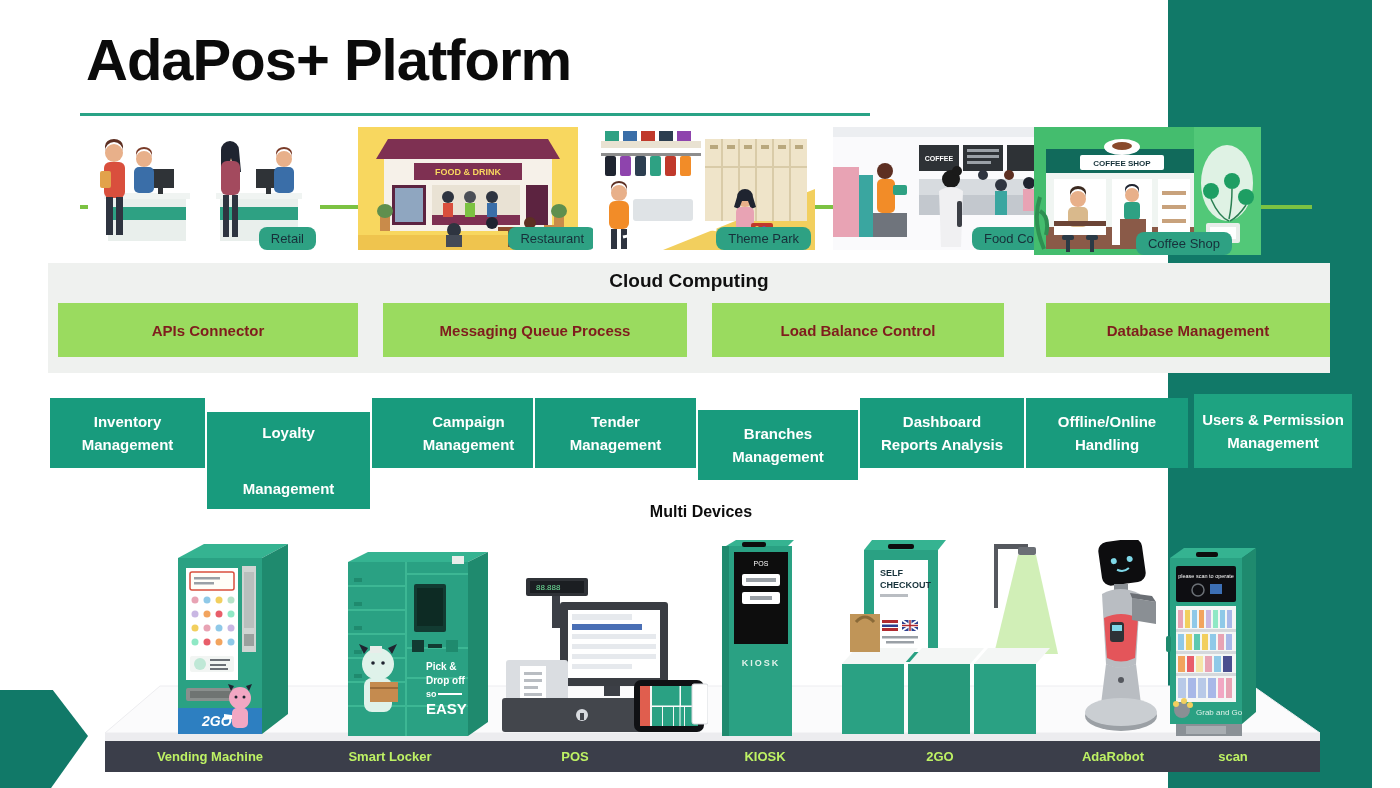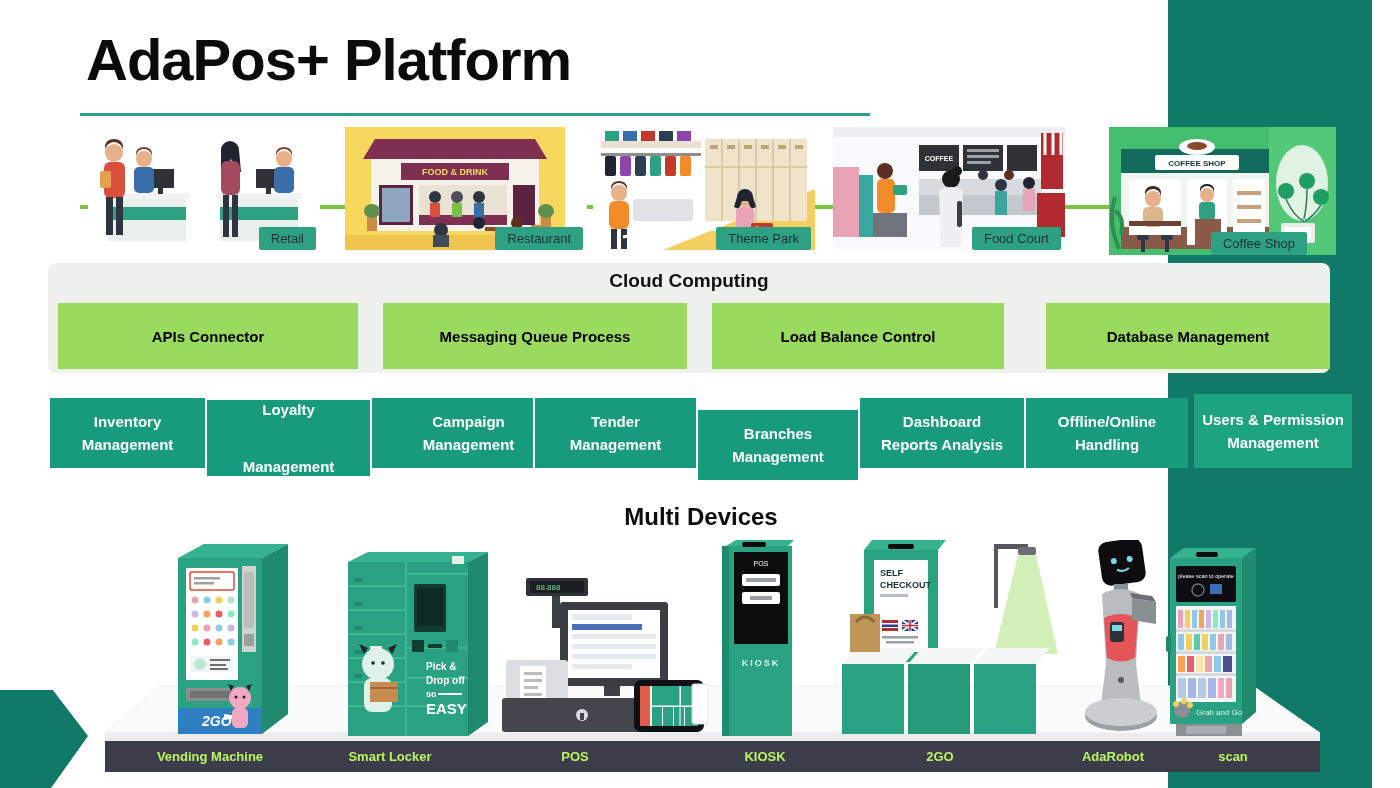--- a/index.html
+++ b/index.html
@@ -13,36 +13,36 @@
   .page-title { position:absolute; left:86px; top:26px; font-size:58px; font-weight:800;
                 color:#0b0b0b; letter-spacing:-1px; }
   .title-rule { position:absolute; left:80px; top:113px; width:790px; height:3px; background:#29a386; }
 
   .connect-line { position:absolute; left:80px; top:205px; width:1232px; height:4px; background:#7cc242; }
 
   .scene { position:absolute; top:127px; height:123px; background:#fff; }
   .scene svg { display:block; }
   .scene-tag { position:absolute; right:4px; bottom:0; background:#2ea183; color:#17303a;
                font-size:13px; font-weight:400; line-height:23px; height:23px; padding:0 12px;
-               border-radius:2px; white-space:nowrap; }
+               border-radius:8px; white-space:nowrap; }
 
   .cloud-box { position:absolute; left:48px; top:263px; width:1282px; height:110px;
-               background:#eff1ef; border-radius:8px; }
+               background:#eff1ef; border-radius:0; }
   .cloud-title { position:absolute; left:0; right:0; top:7px; text-align:center;
                  font-size:19px; font-weight:700; color:#101010; }
-  .cloud-btn { position:absolute; top:40px; height:66px; background:#9adb5f; color:#000000;
+  .cloud-btn { position:absolute; top:40px; height:54px; background:#9adb5f; color:#7f1d1d;
                font-size:15px; font-weight:700; display:flex; align-items:center; justify-content:center; }
 
   .module { position:absolute; background:#189b7d; color:#ffffff; display:flex; flex-direction:column;
             align-items:center; justify-content:center; text-align:center; font-size:15px;
             font-weight:700; line-height:1.55; }
   .module.users { background:#1ea381; }
 
   .multi-heading { position:absolute; left:586px; top:503px; width:230px; text-align:center;
-                   font-size:24px; font-weight:700; color:#0d0d0d; }
+                   font-size:16px; font-weight:700; color:#0d0d0d; }
 
   .platform-svg { position:absolute; left:0; top:680px; }
   .device-bar { position:absolute; left:105px; top:741px; width:1215px; height:31px; background:#3b3e4a; }
   .device-label { position:absolute; top:0; height:31px; line-height:31px; color:#bef264;
                   font-size:13px; font-weight:700; transform:translateX(-50%); white-space:nowrap; }
 
   .device { position:absolute; }
 </style>
 </head>
 <body>
@@ -85,21 +85,21 @@
       <rect x="186" y="40" width="20" height="26" rx="5" fill="#3a6ea8"></rect>
       <circle cx="142" cy="25" r="9" fill="#e8b08a"></circle>
       <path d="M133 23 a9 9 0 0 1 18 0 l2 22 -6 0 -4 -14 -4 14 -6 0 z" fill="#1f2430"></path>
       <rect x="133" y="34" width="19" height="34" rx="6" fill="#a34a5e"></rect>
       <rect x="135" y="68" width="6" height="42" fill="#2e3440"></rect>
       <rect x="144" y="68" width="6" height="42" fill="#2e3440"></rect>
     </svg>
     <div class="scene-tag">Retail</div>
   </div>
 
-  <div class="scene" style="left:345px; width:242px;">
+  <div class="scene" style="left:358px; width:242px;">
     <svg width="220" height="123" viewBox="0 0 220 123">
       <rect width="220" height="123" fill="#f8d75f"></rect>
       <rect x="0" y="108" width="220" height="15" fill="#efc44e"></rect>
       <rect x="26" y="32" width="168" height="72" fill="#f6f1e9"></rect>
       <polygon points="18,32 202,32 190,12 30,12" fill="#7e3052"></polygon>
       <rect x="56" y="36" width="108" height="17" fill="#7e3052"></rect>
       <text x="110" y="48" text-anchor="middle" font-size="9" font-weight="700" fill="#f8d75f">FOOD &amp; DRINK</text>
       <rect x="34" y="58" width="34" height="40" fill="#5c2340"></rect>
       <rect x="37" y="61" width="28" height="34" fill="#8fa6c0"></rect>
       <rect x="74" y="58" width="88" height="40" fill="#e9e2d4"></rect>
@@ -214,21 +214,21 @@
       <rect x="0" y="40" width="26" height="70" fill="#e8a3b4"></rect>
       <rect x="26" y="48" width="14" height="62" fill="#3aa6a0"></rect>
       <circle cx="52" cy="44" r="8" fill="#5d2f22"></circle>
         <rect x="44" y="52" width="18" height="34" rx="5" fill="#f28c28"></rect>
       <rect x="60" y="58" width="14" height="10" rx="2" fill="#2ea183"></rect>
       <rect x="40" y="86" width="34" height="24" fill="#6f747c"></rect>
     </svg>
     <div class="scene-tag">Food Court</div>
   </div>
 
-  <div class="scene" style="left:1109px; width:202px; height:128px;">
+  <div class="scene" style="left:1034px; width:202px; height:128px;">
     <svg width="227" height="128" viewBox="0 0 227 128">
       <rect width="227" height="128" fill="#44bd6e"></rect>
       <rect x="160" y="0" width="67" height="128" fill="#52c878"></rect>
       <ellipse cx="193" cy="56" rx="26" ry="38" fill="#dff2e4"></ellipse>
       <circle cx="177" cy="64" r="8" fill="#1e9e63"></circle>
         <circle cx="198" cy="54" r="8" fill="#1e9e63"></circle>
         <circle cx="212" cy="70" r="8" fill="#1e9e63"></circle>
       <path d="M177 72 q8 18 18 22 M198 62 q0 16 -3 30 M212 78 q-8 12 -16 16" stroke="#2a7f52" stroke-width="1.5" fill="none"></path>
       <rect x="172" y="96" width="34" height="20" rx="2" fill="#e8edea"></rect>
       <rect x="176" y="100" width="26" height="12" fill="#ffffff"></rect>
@@ -271,21 +271,21 @@
     <div class="cloud-btn" style="left:10px; width:300px;">APIs Connector</div>
     <div class="cloud-btn" style="left:335px; width:304px;">Messaging Queue  Process</div>
     <div class="cloud-btn" style="left:664px; width:292px;">Load Balance Control</div>
     <div class="cloud-btn" style="left:998px; width:284px;">Database Management</div>
   </div>
 
   <div class="module" style="left:50px; top:398px; width:155px; height:70px;align-items:center;">
     <span>Inventory</span>
     <span>Management</span>
   </div>
-  <div class="module" style="left:207px; top:400px; width:163px; height:76px;gap:33px;">
+  <div class="module" style="left:207px; top:412px; width:163px; height:97px;gap:33px;">
     <span>Loyalty</span>
     <span>Management</span>
   </div>
   <div class="module" style="left:372px; top:398px; width:161px; height:70px;padding-left:32px;">
     <span>Campaign</span>
     <span>Management</span>
   </div>
   <div class="module" style="left:535px; top:398px; width:161px; height:70px;">
     <span>Tender</span>
     <span>Management</span>

